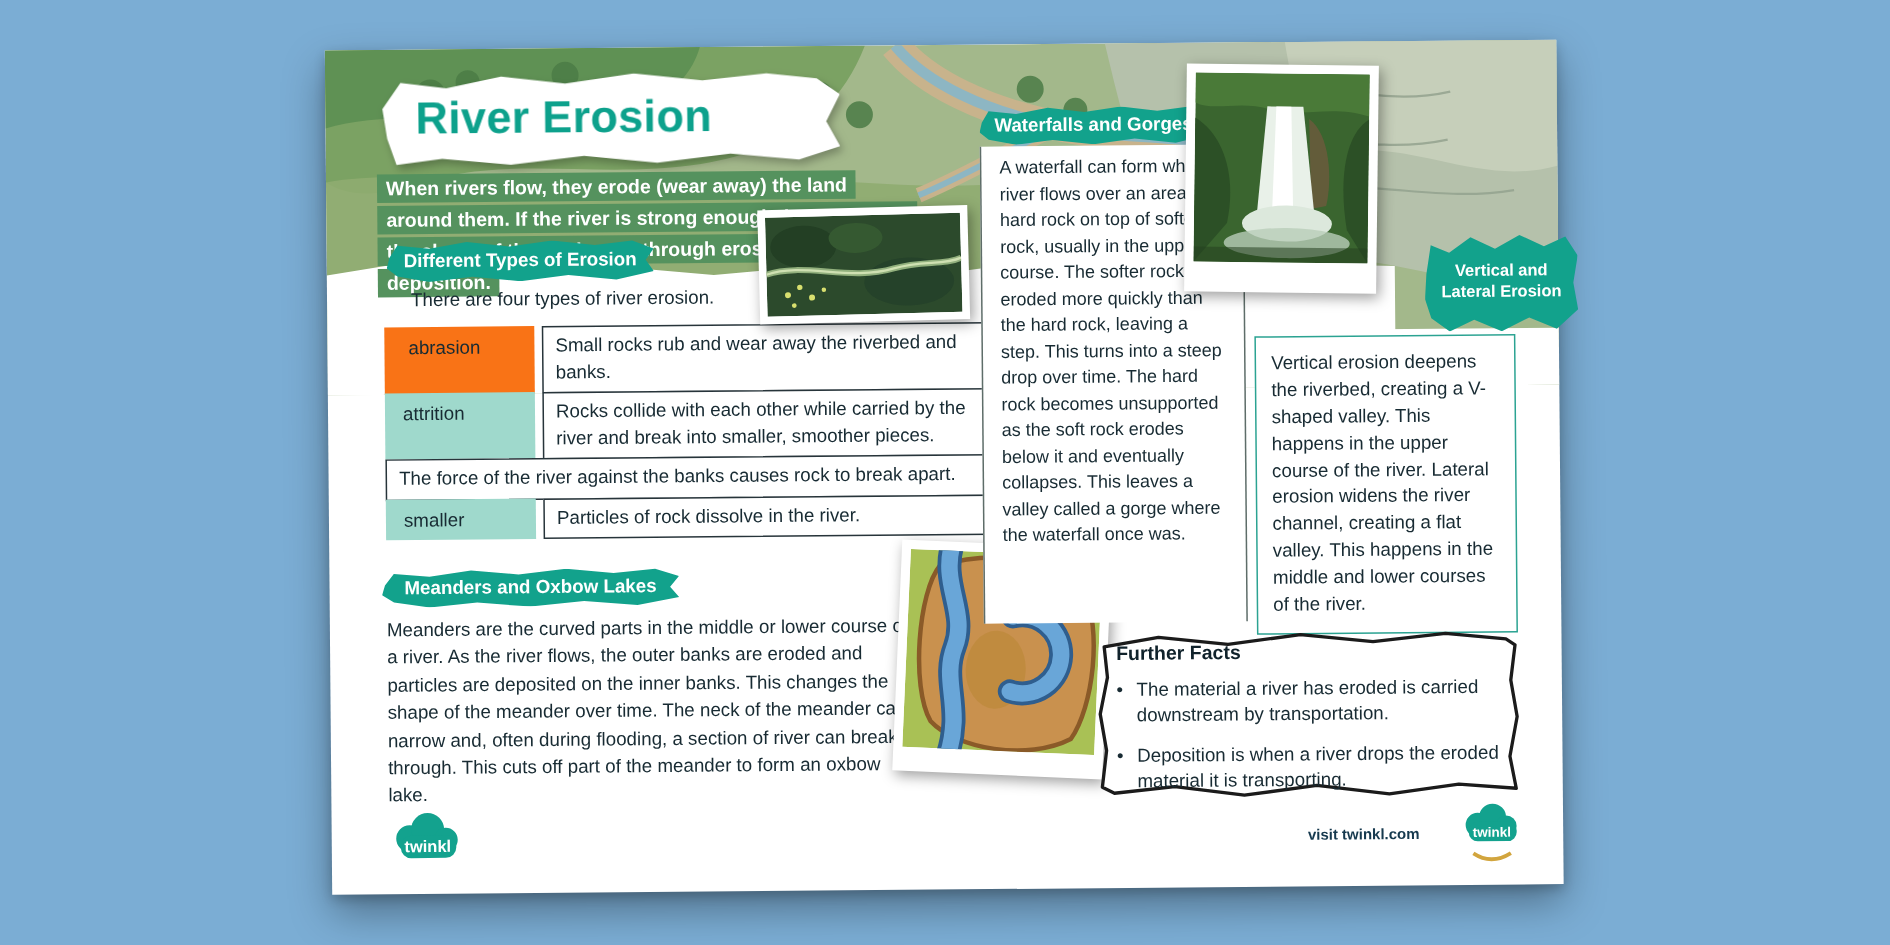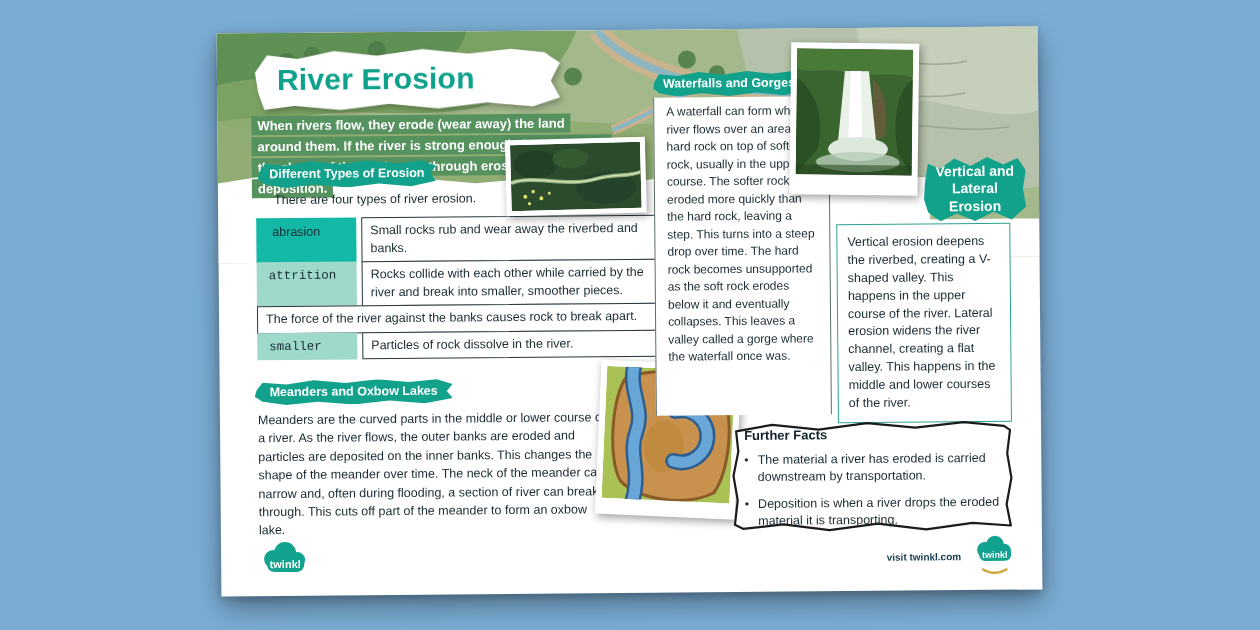--- a/index.html
+++ b/index.html
@@ -19,29 +19,29 @@
   .intro{position:absolute;left:34px;top:82px;width:356px;margin:0;font-size:13px;font-weight:bold;
          color:#ffffff;line-height:1.62;}
   .intro span{background:#55925e;padding:2px 6px;box-decoration-break:clone;-webkit-box-decoration-break:clone;}
 
   .banner{position:absolute;background:#12a28c;color:#ffffff;font-weight:bold;font-size:12.5px;
     display:flex;align-items:center;justify-content:center;text-align:center;line-height:1.25;
     clip-path:polygon(1% 40%,4% 10%,16% 18%,30% 2%,46% 14%,62% 0%,78% 12%,92% 2%,100% 22%,97% 50%,100% 78%,86% 98%,68% 86%,50% 100%,32% 88%,16% 100%,4% 86%,0% 66%);}
   .types-banner{left:40px;top:128px;width:178px;height:27px;}
   .meanders-banner{left:35px;top:347px;width:198px;height:25px;}
   .waterfalls-banner{left:436px;top:42px;width:152px;height:25px;}
-  .vl-banner{left:706px;top:130px;width:102px;height:64px;font-size:14px;padding:0 6px;}
+  .vl-banner{left:732px;top:130px;width:102px;height:64px;font-size:11px;padding:0 6px;}
 
   .types-lead{position:absolute;left:56px;top:160px;margin:0;font-size:12.5px;color:#182b33;}
 
   .types-table{position:absolute;left:38px;top:186px;width:404px;font-size:12.5px;color:#182b33;}
   .trow{display:flex;margin-top:-1px;align-items:stretch;}
   .term{width:100px;margin-right:5px;padding:7px 6px 4px 12px;line-height:1.25;}
-  .t-a{background:#14b8a6;padding-left:16px;}
-  .t-b{background:#9fd9cc;font-family:Liberation Mono, monospace;}
+  .t-a{background:#f97316;padding-left:16px;}
+  .t-b{background:#9fd9cc;}
   .def{flex:1;border:1px solid #27343a;background:#ffffff;padding:4px 8px;line-height:1.4;}
 
   .photo{position:absolute;background:#ffffff;box-shadow:2px 3px 9px rgba(0,0,0,.38);}
   .photo svg{display:block;}
   .photo-aerial{left:288px;top:108px;padding:5px;transform:rotate(-1deg);}
   .photo-waterfall{left:573px;top:15px;padding:6px 6px 20px 6px;transform:rotate(1.2deg);}
   .photo-oxbow{left:378px;top:333px;padding:6px 6px 16px 6px;transform:rotate(3deg);}
 
   .wf-panel{position:absolute;left:436px;top:68px;width:176px;min-height:318px;background:#ffffff;
     border-left:1px solid #5e6d69;border-right:1px solid #5e6d69;padding:6px 10px 8px 12px;}
@@ -56,21 +56,21 @@
   .further-inner{position:absolute;left:18px;top:11px;right:16px;}
   .further-inner h3{margin:0 0 9px 0;font-size:13px;color:#10222b;}
   .bullet{display:flex;gap:9px;font-size:12.5px;line-height:1.38;color:#182b33;margin-bottom:9px;}
   .bullet .dot{flex:0 0 auto;}
 
   .meanders-body{position:absolute;left:38px;top:378px;width:350px;margin:0;font-size:12.5px;
     line-height:1.47;color:#182b33;}
 
   .logo-svg{position:absolute;left:38px;top:508px;width:50px;height:42px;}
   .badge-svg{position:absolute;left:750px;top:506px;width:46px;height:48px;}
-  .visit{position:absolute;left:636px;top:524px;width:104px;text-align:right;font-size:10px;
+  .visit{position:absolute;left:636px;top:524px;width:104px;text-align:center;font-size:10px;
     font-weight:bold;color:#16394e;text-decoration:none;}
   svg text{font-family:"Liberation Sans",sans-serif;}
 </style>
 </head>
 <body>
 
 <div class="stage">
   <div class="page">
 
     <svg class="landscape" viewBox="0 0 821 230" preserveAspectRatio="none">

